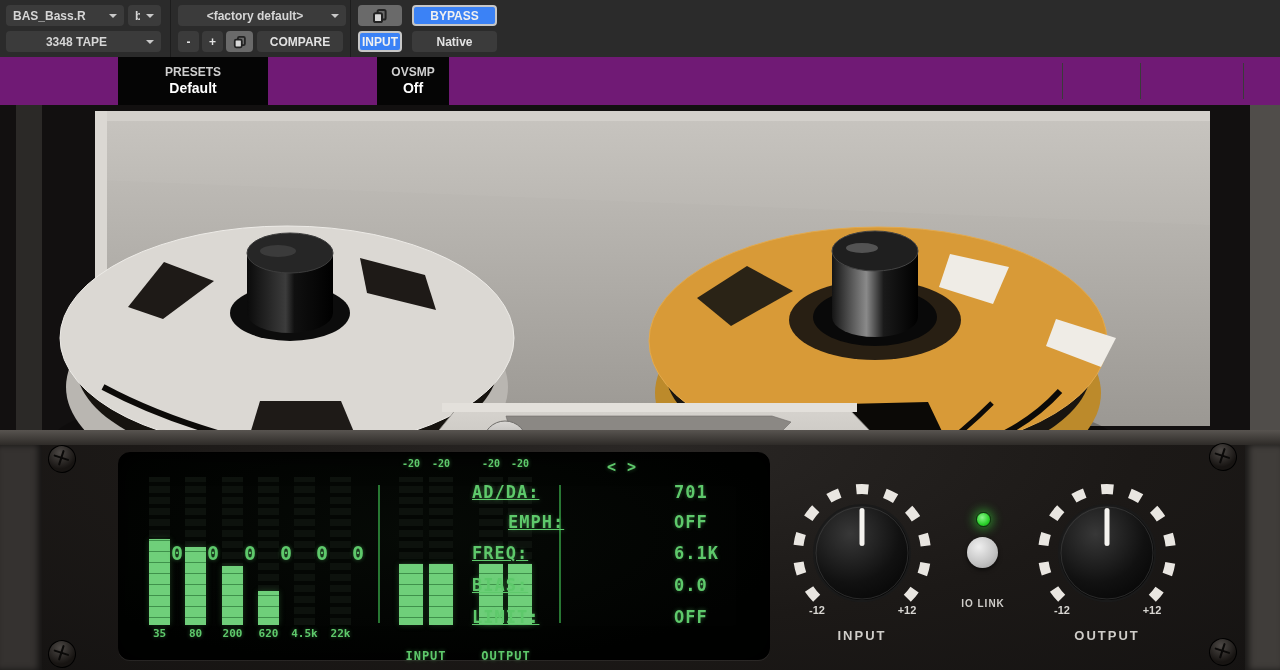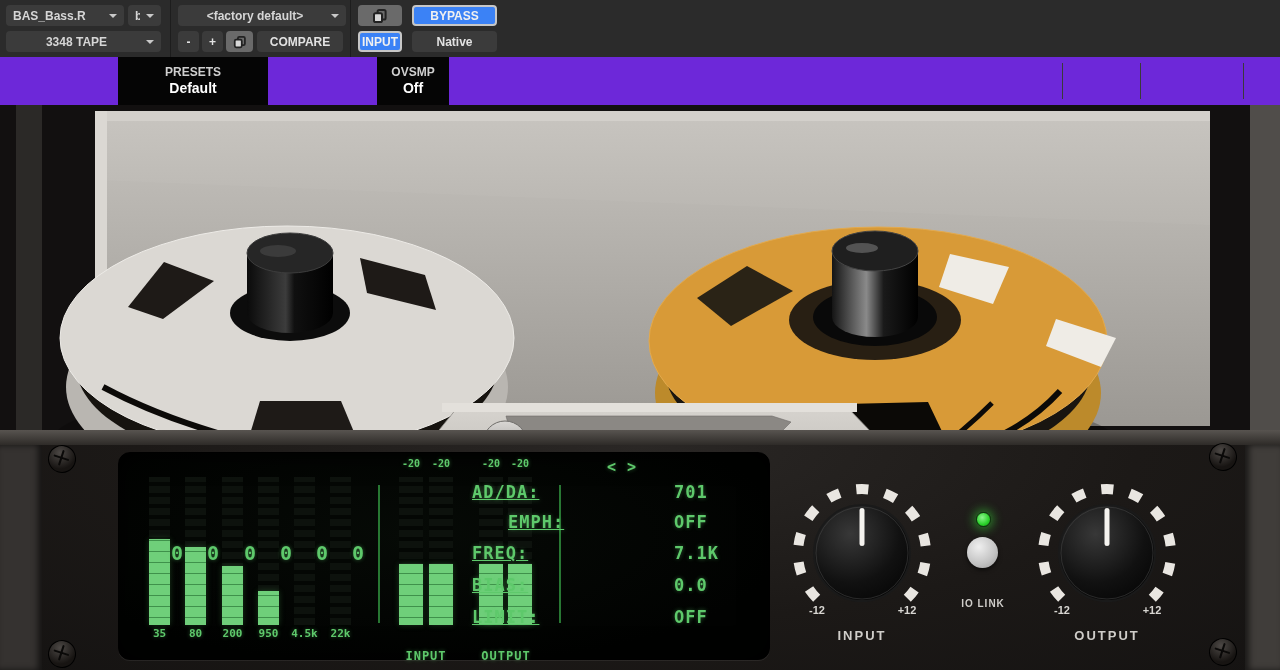--- a/index.html
+++ b/index.html
@@ -15,21 +15,21 @@
           padding:0 7px;box-sizing:border-box;cursor:pointer;}
   .hb-ctl .lbl{flex:1;text-align:left;white-space:nowrap;overflow:hidden;}
   .hb-ctl.center .lbl{text-align:center;}
   .chev{width:0;height:0;border:4px solid transparent;border-top-color:#c9c9c9;margin-left:6px;margin-top:4px;flex:none;}
   .hb-btn{position:absolute;height:21px;border-radius:4px;border:none;background:#3b3b3b;color:#e2e2e2;
           font:bold 12px "Liberation Sans",sans-serif;display:flex;align-items:center;justify-content:center;cursor:pointer;box-sizing:border-box;}
   .outlined{background:#3b82f6;border:2px solid #c7c7c7;color:#f0f0f0;}
   .iconbtn{background:#6a6a6a;}
 
   
-  .plug-bar{position:absolute;left:0;top:57px;width:1280px;height:48px;background:#6d28d9;color:#d8d8d8;}
+  .plug-bar{position:absolute;left:0;top:57px;width:1280px;height:48px;background:#701a75;color:#d8d8d8;}
   .pb-div{position:absolute;top:6px;width:1px;height:36px;background:#3a3a3a;}
   .pb-block{position:absolute;top:0;height:48px;background:#050505;display:flex;flex-direction:column;
             align-items:center;justify-content:center;cursor:pointer;}
   .pb-block .t{font:bold 12px "Liberation Sans",sans-serif;color:#cfcfcf;line-height:15px;}
   .pb-block .v{font:bold 14px "Liberation Sans",sans-serif;color:#ffffff;line-height:17px;}
   .tri{width:0;height:0;position:absolute;top:71px;cursor:pointer;}
   .tri-left{border-width:10px 13px 10px 0;border-style:solid;border-color:transparent #dedede transparent transparent;}
   .tri-right{border-width:10px 0 10px 13px;border-style:solid;border-color:transparent transparent transparent #dedede;}
   .pb-label{position:absolute;font:bold 12px "Liberation Sans",sans-serif;color:#d5d5d5;}
   .ab-wrap{position:absolute;left:1155px;top:66px;display:flex;align-items:center;gap:7px;cursor:pointer;}
@@ -334,21 +334,21 @@
     <div class="band" style="left:103px;">
       <div class="mtrack"></div>
       <div class="mbar" style="height: 40%;"></div>
       <span class="peak scr-green">0</span>
       <span class="bLabel scr-green">200</span>
     </div>
     <div class="band" style="left:139px;">
       <div class="mtrack"></div>
       <div class="mbar" style="height: 23%;"></div>
       <span class="peak scr-green">0</span>
-      <span class="bLabel scr-green">950</span>
+      <span class="bLabel scr-green">620</span>
     </div>
     <div class="band" style="left:175px;">
       <div class="mtrack"></div>
       <div class="mbar" style="height: 0%;"></div>
       <span class="peak scr-green">0</span>
       <span class="bLabel scr-green">4.5k</span>
     </div>
     <div class="band" style="left:211px;">
       <div class="mtrack"></div>
       <div class="mbar" style="height: 0%;"></div>
@@ -390,21 +390,21 @@
     <div class="dRow scr-green" style="top:29px;">
       <span>AD/DA:</span>
       <span class="val">701</span>
     </div>
     <div class="dRow scr-green" style="top:59px;padding-left:36px;">
       <span>EMPH:</span>
       <span class="val">OFF</span>
     </div>
     <div class="dRow scr-green" style="top:90px;">
       <span>FREQ:</span>
-      <span class="val">7.1K</span>
+      <span class="val">6.1K</span>
     </div>
     <div class="dRow scr-green" style="top:122px;">
       <span>BIAS:</span>
       <span class="val">0.0</span>
     </div>
     <div class="dRow scr-green" style="top:154px;">
       <span>LIMIT:</span>
       <span class="val">OFF</span>
     </div>
   </div>

